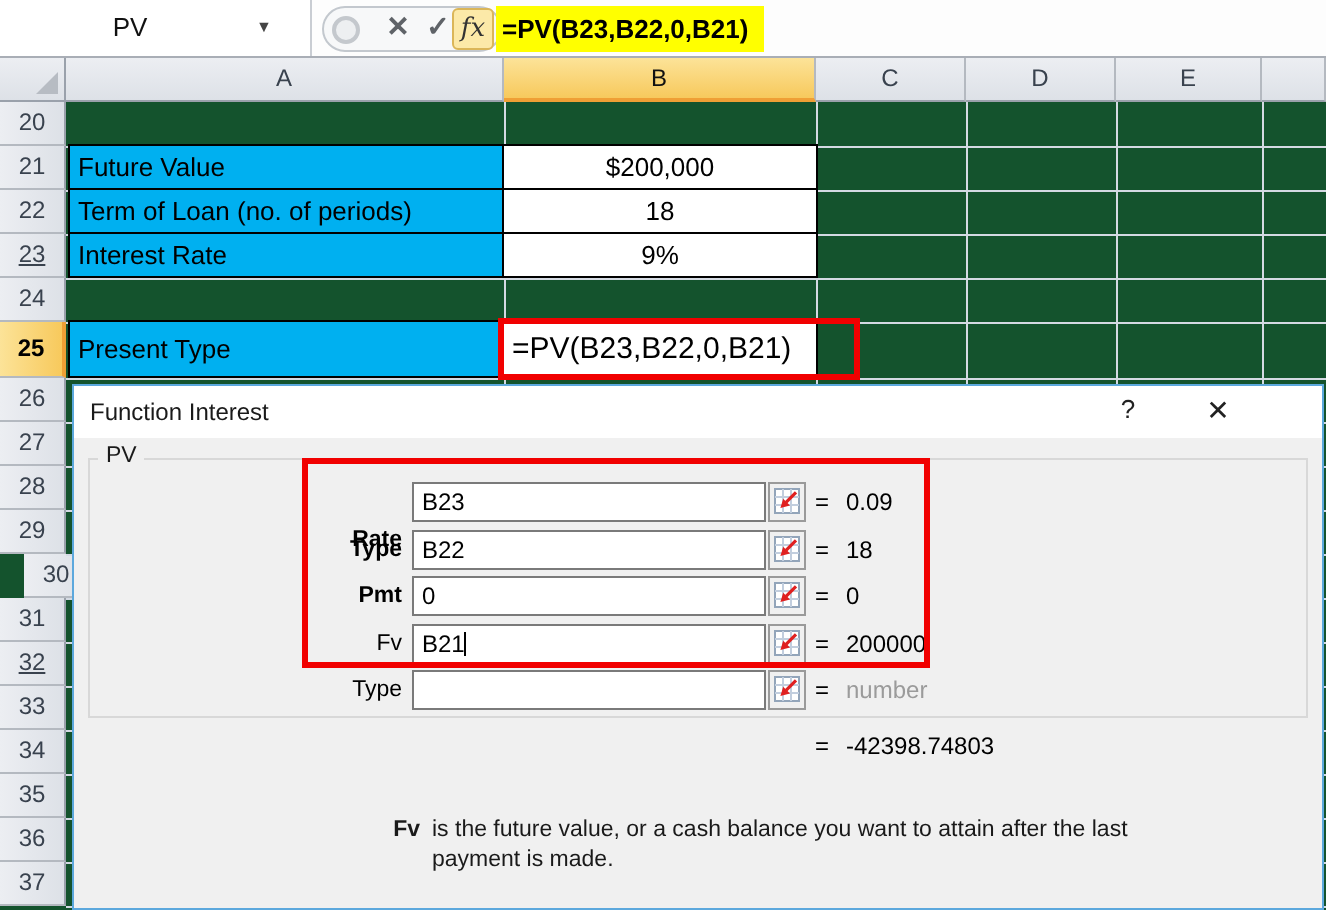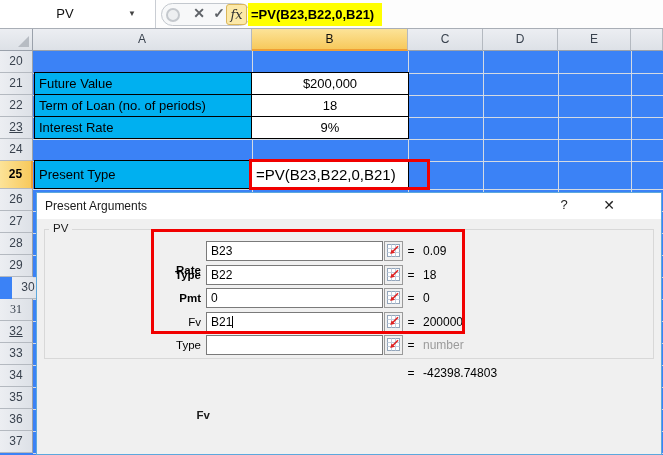--- a/index.html
+++ b/index.html
@@ -1,19 +1,19 @@
 <!DOCTYPE html>
 <html><head>
 <meta charset="utf-8">
 <style>
   * { margin:0; padding:0; box-sizing:border-box; }
   body { background:#888; }
   .screen {
     position:relative; width:663px; height:455px; overflow:hidden;
-    background:#3b82f6; font-family:"Liberation Sans", sans-serif;
+    background:#14532d; font-family:"Liberation Sans", sans-serif;
   }
   
   .topbar { position:absolute; left:0; top:0; width:663px; height:29px;
             background:#fdfdfd; border-bottom:1px solid #a9aeb6; }
   .namebox { position:absolute; left:0; top:0; width:156px; height:28px;
              background:#fff; border-right:1px solid #c9cdd3; }
   .namebox-text { position:absolute; left:0; top:6px; width:130px; text-align:center;
                   font-size:13px; color:#111; }
   .namebox-drop { position:absolute; left:128px; top:9px; font-size:8px; color:#444; }
   .capsule { position:absolute; left:161px; top:3px; width:90px; height:23px;
@@ -134,21 +134,21 @@
       <div class="rowhead" style="top: 73px; height: 22px; line-height: 20px;">21</div>
       <div class="rowhead" style="top: 95px; height: 22px; line-height: 20px;">22</div>
       <div class="rowhead" style="top: 117px; height: 22px; line-height: 20px; text-decoration: underline;">23</div>
       <div class="rowhead" style="top: 139px; height: 22px; line-height: 20px;">24</div>
       <div class="rowhead selected" style="top: 161px; height: 28px; line-height: 26px;">25</div>
       <div class="rowhead" style="top: 189px; height: 22px; line-height: 20px;">26</div>
       <div class="rowhead" style="top: 211px; height: 22px; line-height: 20px;">27</div>
       <div class="rowhead" style="top: 233px; height: 22px; line-height: 20px;">28</div>
       <div class="rowhead" style="top: 255px; height: 22px; line-height: 20px;">29</div>
       <div class="rowhead" style="top: 277px; height: 22px; line-height: 20px; margin-left: 12px;">30</div>
-      <div class="rowhead" style="top: 299px; height: 22px; line-height: 20px; font-family: Liberation Serif, serif;">31</div>
+      <div class="rowhead" style="top: 299px; height: 22px; line-height: 20px;">31</div>
       <div class="rowhead" style="top: 321px; height: 22px; line-height: 20px; text-decoration: underline;">32</div>
       <div class="rowhead" style="top: 343px; height: 22px; line-height: 20px;">33</div>
       <div class="rowhead" style="top: 365px; height: 22px; line-height: 20px;">34</div>
       <div class="rowhead" style="top: 387px; height: 22px; line-height: 20px;">35</div>
       <div class="rowhead" style="top: 409px; height: 22px; line-height: 20px;">36</div>
       <div class="rowhead" style="top: 431px; height: 22px; line-height: 20px;">37</div>
     </div>
   <div id="gridlines">
       <div class="gridline-v" style="left: 252px; top: 51px; height: 141px;"></div>
       <div class="gridline-v" style="left: 408px; top: 51px; height: 141px;"></div>
@@ -180,21 +180,21 @@
       <div class="cell label" style="left: 34px; top: 94px; width: 218px; height: 23px; line-height: 21px;">Term of Loan (no. of periods)</div>
       <div class="cell value" style="left: 251px; top: 94px; width: 158px; height: 23px; line-height: 21px;">18</div>
       <div class="cell label" style="left: 34px; top: 116px; width: 218px; height: 23px; line-height: 21px;">Interest Rate</div>
       <div class="cell value" style="left: 251px; top: 116px; width: 158px; height: 23px; line-height: 21px;">9%</div>
       <div class="cell label" style="left: 34px; top: 160px; width: 218px; height: 29px; line-height: 27px;">Present Type</div>
       <div class="cell value formula" style="left: 251px; top: 160px; width: 158px; height: 29px; line-height: 27px;">=PV(B23,B22,0,B21)</div>
     </div>
 
   <div class="dialog">
     <div class="dlg-titlebar">
-      <span class="dlg-title">Present Arguments</span>
+      <span class="dlg-title">Function Interest</span>
       <span class="dlg-help">?</span>
       <span class="dlg-close">✕</span>
     </div>
     <div class="groupbox"></div>
     <span class="group-label">PV</span>
     <div id="fieldrows">
         <div class="frow-label req" style="top: 48px; margin-top: 19px;">Rate</div>
         <div class="frow-input" style="top: 48px;">B23</div>
         <div class="picker" style="top: 48px;"><svg width="13" height="13" viewBox="0 0 13 13">
             <rect x="0.5" y="0.5" width="12" height="12" fill="#ffffff" stroke="#93a5ba"></rect>
@@ -241,18 +241,20 @@
             <path d="M0.5 4.5 H12.5 M0.5 8.5 H12.5 M4.5 0.5 V12.5 M8.5 0.5 V12.5" stroke="#c2cede" fill="none"></path>
             <path d="M11 2.2 L6 7.2" stroke="#e02020" stroke-width="1.6" fill="none"></path>
             <path d="M3.2 10 L4.6 5.4 L8 8.8 Z" fill="#e02020"></path>
           </svg></div>
         <div class="frow-eq" style="top: 142px;">=</div>
         <div class="frow-res muted" style="top: 142px;">number</div>
       </div>
     <span class="result-line-eq">=</span>
     <span class="result-line-val">-42398.74803</span>
     <span class="arg-term">Fv</span>
+    <span class="arg-line1">is the future value, or a cash balance you want to attain after the last</span>
+    <span class="arg-line2">payment is made.</span>
   </div>
 
   <div class="redbox" style="left:249px; top:159px; width:181px; height:31px;"></div>
   <div class="redbox" style="left:151px; top:229px; width:314px; height:105px;"></div>
 
 </div>
 
 </body></html>

